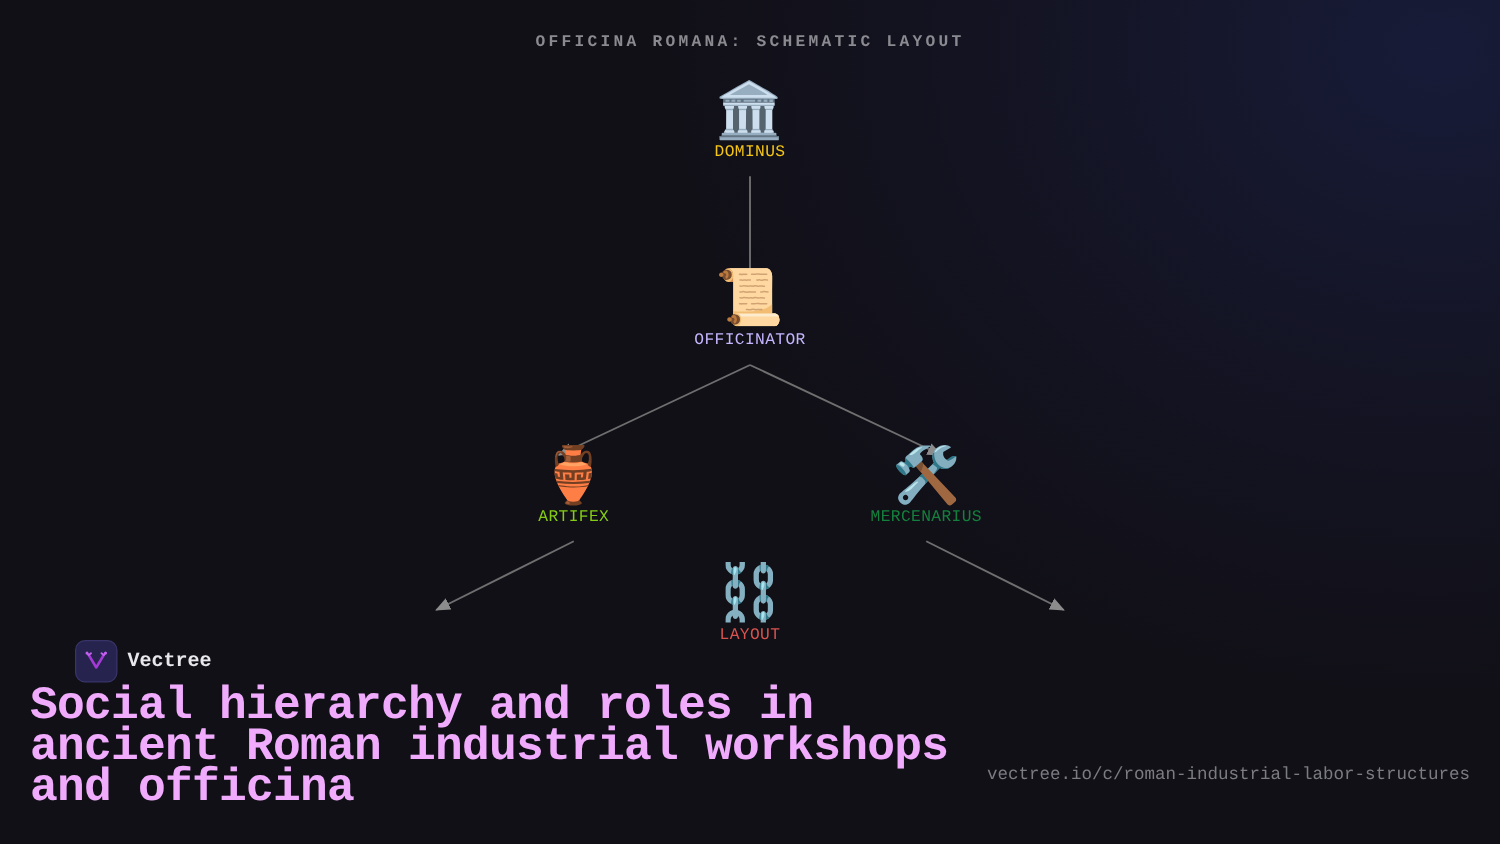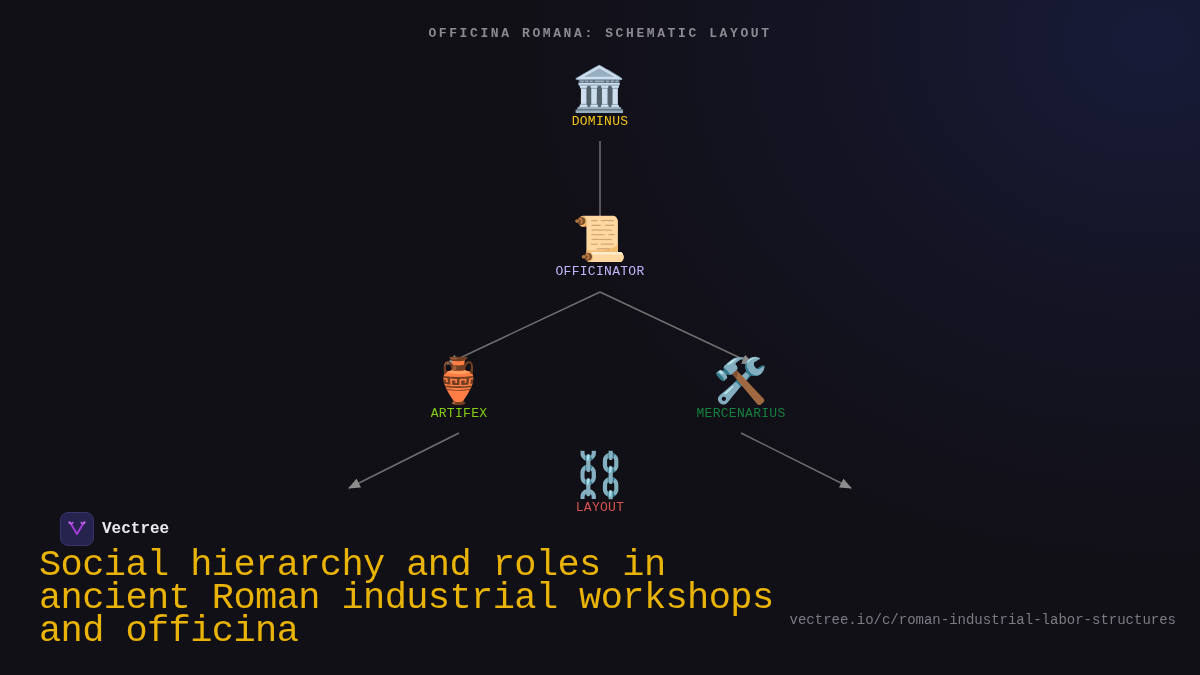--- a/index.html
+++ b/index.html
@@ -78,27 +78,27 @@
       justify-content: center;
     }
     .brand-name {
       margin-left: 8px;
       color: #e8e8ec;
       font-size: 16px;
       font-weight: bold;
     }
     .headline {
       position: absolute;
-      left: 39px;
+      left: 24px;
       top: 549px;
       width: 780px;
       margin: 0;
-      color: #eab308;
+      color: #f0abfc;
       font-size: 37px;
-      font-weight: normal;
+      font-weight: bold;
       line-height: 33px;
       letter-spacing: -0.6px;
     }
     .source-url {
       position: absolute;
       right: 24px;
       top: 612px;
       color: #7b7b82;
       font-size: 14px;
     }

